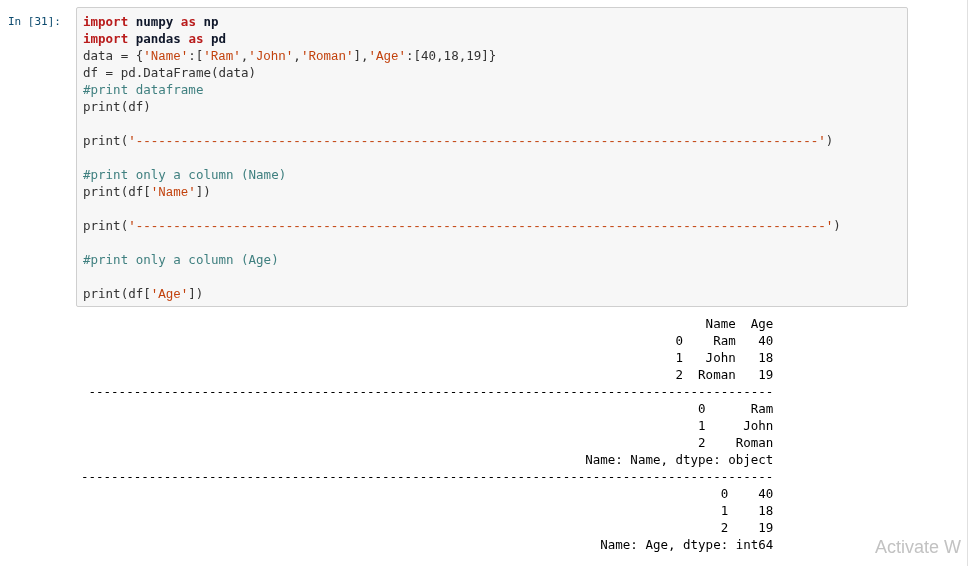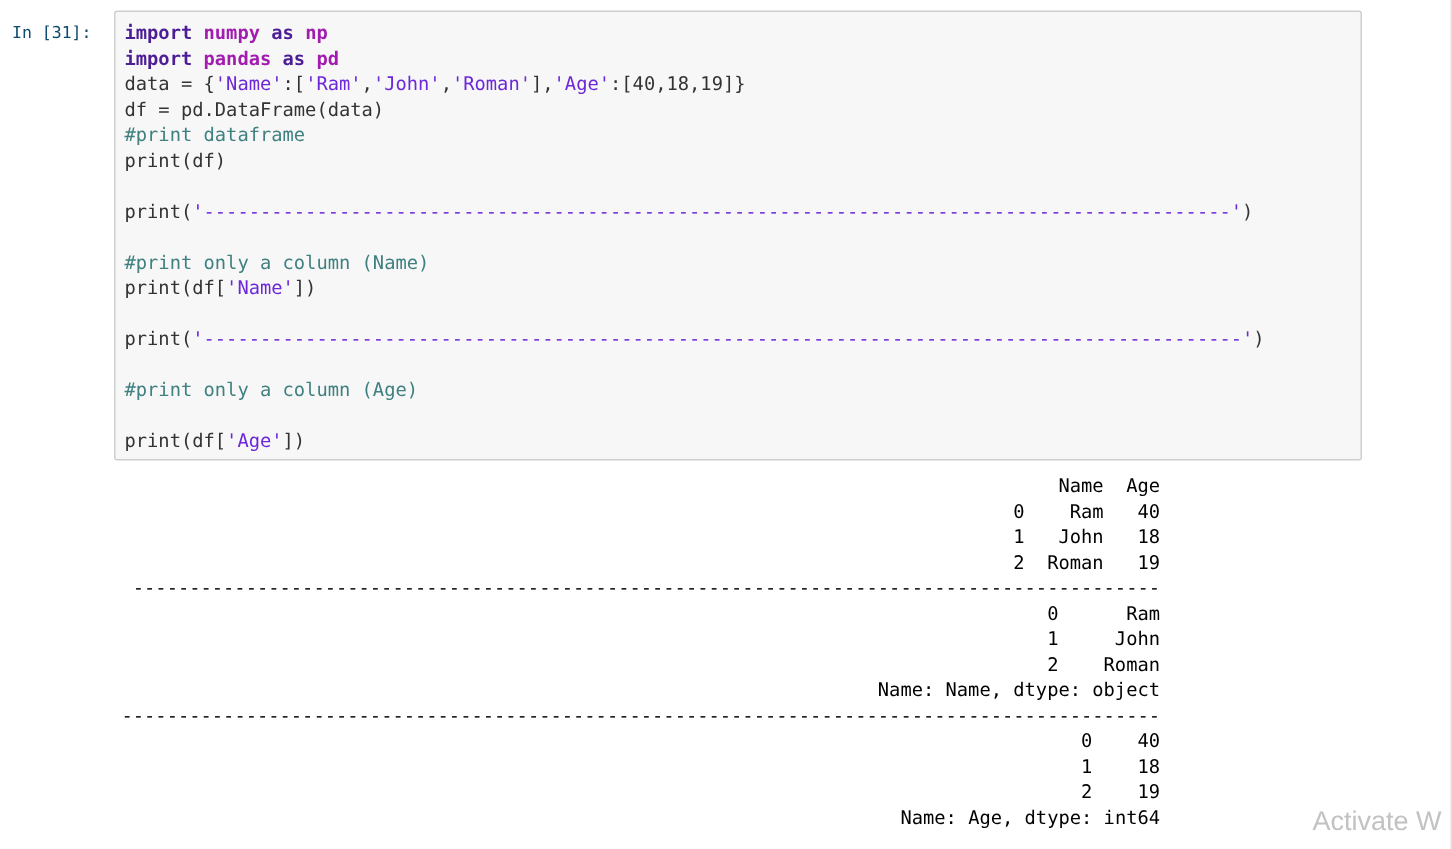--- a/index.html
+++ b/index.html
@@ -4,23 +4,23 @@
 <style>
   html, body { margin: 0; padding: 0; background: #ffffff; }
   body { width: 968px; height: 566px; position: relative; overflow: hidden;
          font-family: "DejaVu Sans Mono", "Liberation Mono", monospace; }
   .prompt { position: absolute; left: 8px; top: 13px; font-size: 11px; color: #0c4a6e;
             line-height: 17px; text-align: center; }
   .cell { position: absolute; left: 76px; top: 7px; width: 832px; height: 300px;
           background: #f7f7f7; border: 1px solid #cfcfcf; border-radius: 2px; box-sizing: border-box; }
   .code { position: absolute; left: 6px; top: 5px; font-size: 12.5px; line-height: 17px;
           white-space: pre; color: #333; margin: 0; font-family: inherit; }
-  .kw { color: #4c1d95; font-weight: bold; }
-  .mod { color: #a21caf; font-weight: bold; text-align: right; }
-  .str { color: #6d28d9; }
+  .kw { color: #b91c1c; font-weight: bold; }
+  .mod { color: #0f172a; font-weight: bold; text-align: right; }
+  .str { color: #c2410c; font-family: Liberation Mono, monospace; }
   .cm { color: #408080; }
   .output { position: absolute; left: 81px; top: 315px; font-size: 12.5px; line-height: 17px;
             white-space: pre; color: #000; margin: 0; font-family: inherit; text-align: right; }
   .activate { position: absolute; left: 875px; top: 537px; font-family: "Liberation Sans", sans-serif;
               font-size: 18px; color: #c2c2c2; white-space: nowrap; }
   .scrollbar { position: absolute; right: 0; top: 0; width: 1px; height: 566px; background: #e0e0e0; }
 </style>
 </head>
 <body>
 

